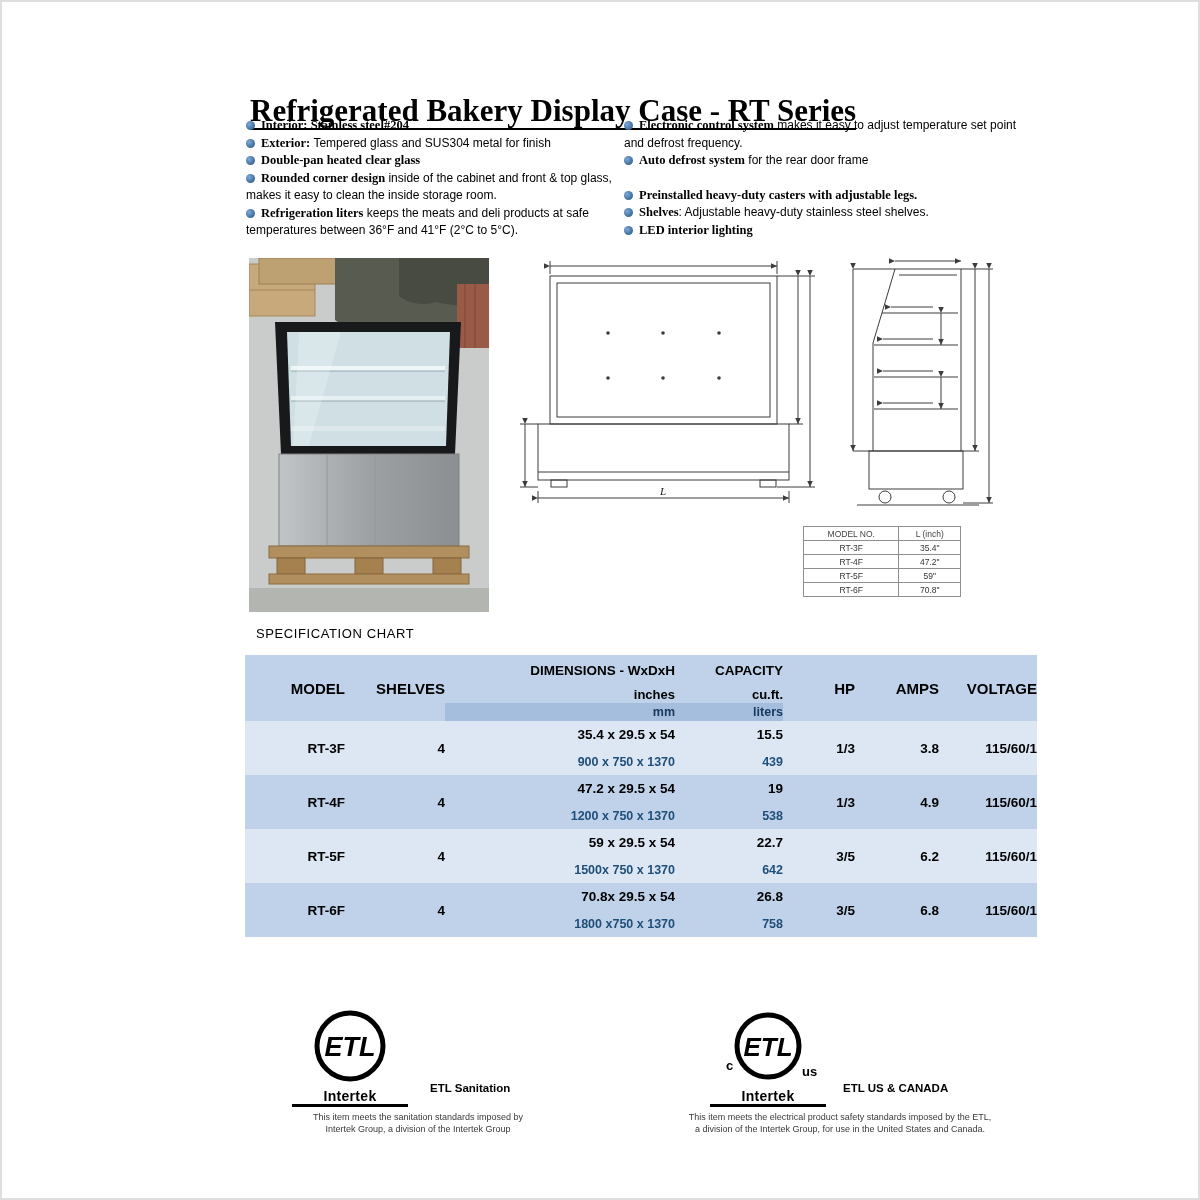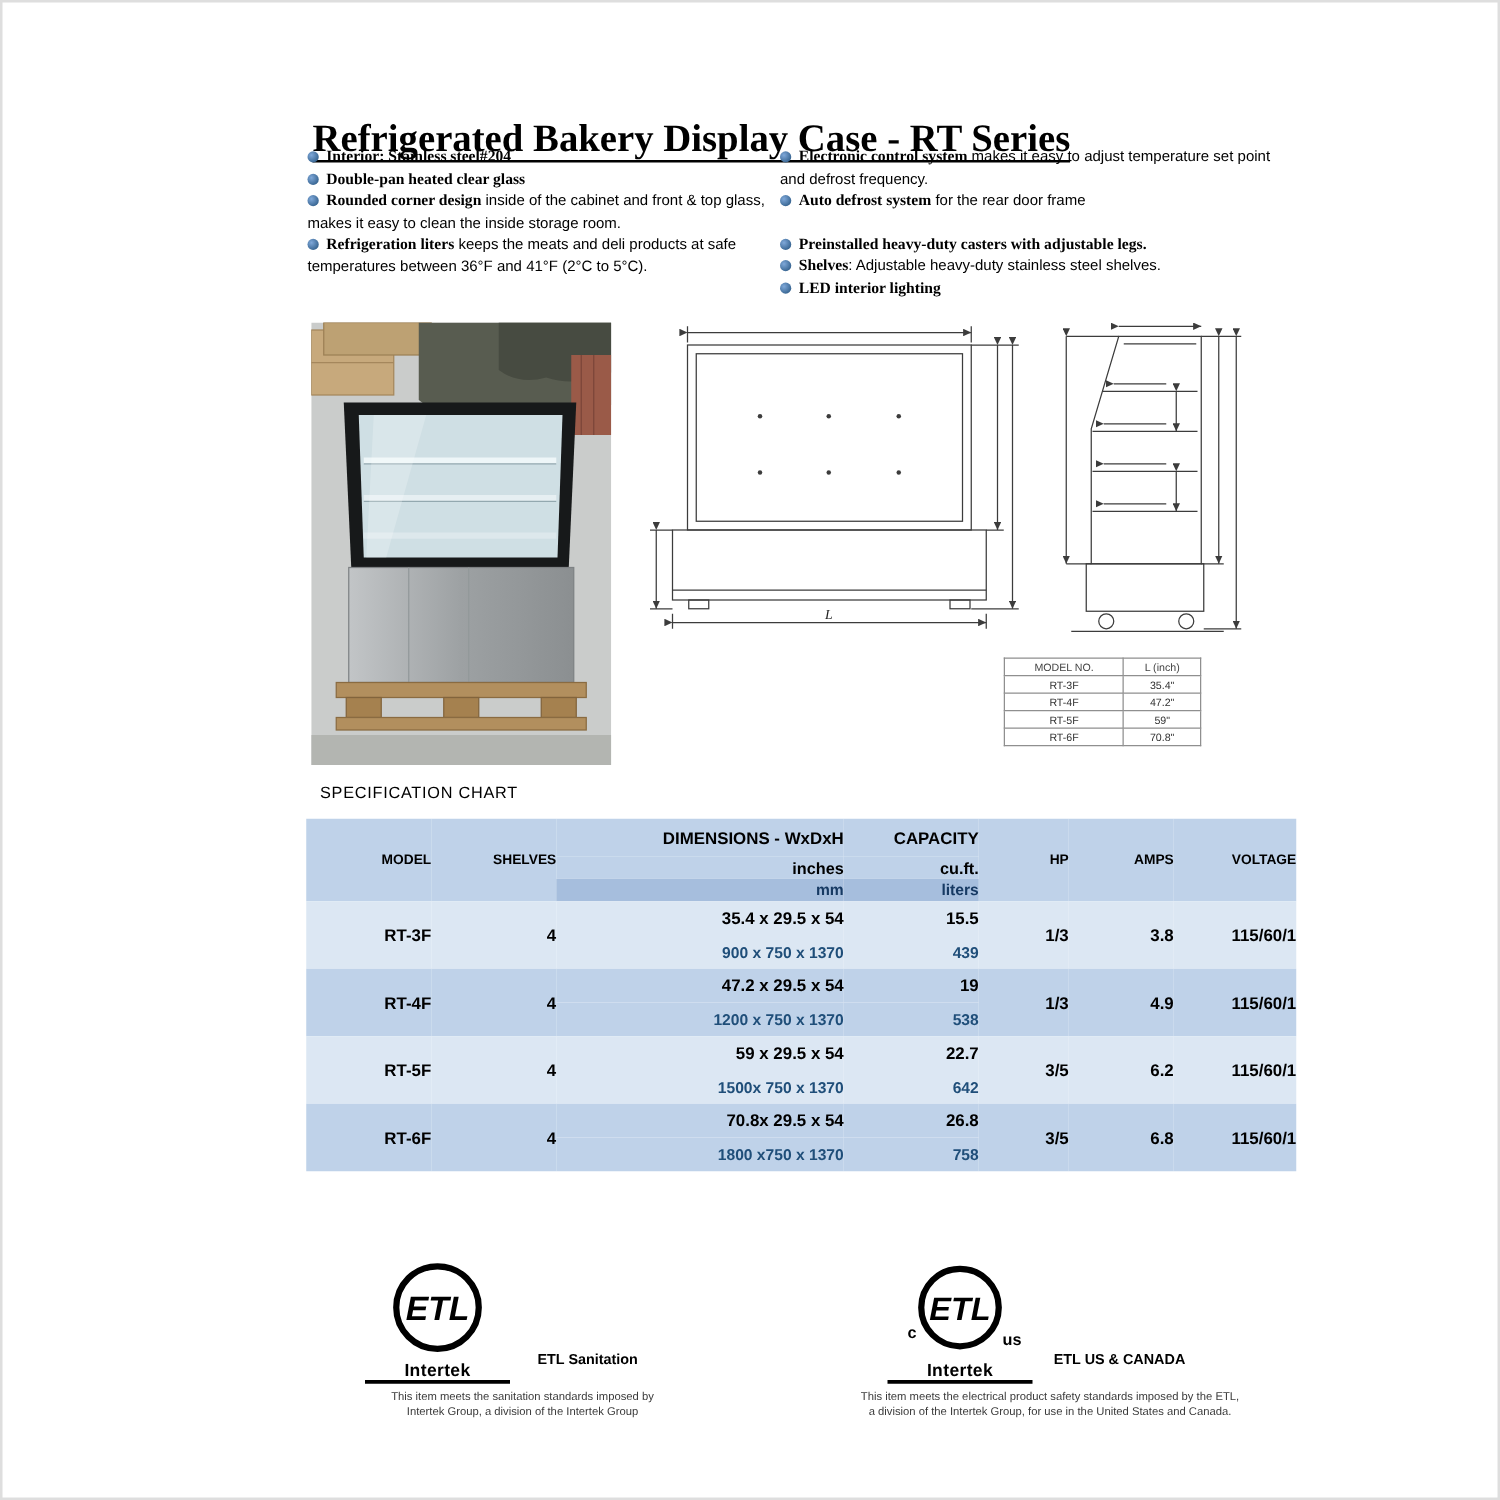--- a/index.html
+++ b/index.html
@@ -35,21 +35,21 @@
   .minitable th,.minitable td{border:1px solid #8f8f8f;padding:1px 3px;text-align:center;
        height:11px;font-weight:normal;}
   .minitable th{color:#444;}
 
   
   .spec-heading{position:absolute;left:256px;top:626px;font-size:13px;font-weight:normal;
        letter-spacing:0.6px;}
   .spec-wrap{position:absolute;left:245px;top:655px;}
   table.spec{border-collapse:collapse;width:792px;table-layout:fixed;}
   .spec th,.spec td{text-align:right;vertical-align:middle;padding:0;}
-  .spec .hspan{background:#bfd2e9;font-size:11px;}
+  .spec .hspan{background:#bfd2e9;font-size:15px;}
   .spec .htop{background:#bfd2e9;font-size:13.5px;}
   .spec .hsub{background:#bfd2e9;font-size:13px;}
   .spec .hmm{background:#a6bedd;font-size:12.5px;color:#173a63;}
   .spec .hrow1 th{height:30px;}
   .spec .hrow2 th{height:18px;}
   .spec .hrow3 th{height:18px;}
   .spec tbody td{height:27px;}
   .spec tr.band-a td{background:#dce7f3;}
   .spec tr.band-b td{background:#bfd2e9;}
   .spec td.model{font-weight:bold;font-size:13.5px;}
@@ -77,20 +77,21 @@
 </head>
 <body>
 
 <div class="page-frame"></div>
 
 <h1 class="doc-title">Refrigerated Bakery Display Case - RT Series</h1>
 
 <div class="features">
   <div class="fcol fcol-left">
     <div class="feat"><span class="bullet"></span><b>Interior: Stainless steel#204</b><span></span></div>
+    <div class="feat"><span class="bullet"></span><b>Exterior:</b><span> Tempered glass and SUS304 metal for finish</span></div>
     <div class="feat"><span class="bullet"></span><b>Double-pan heated clear glass</b><span></span></div>
     <div class="feat"><span class="bullet"></span><b>Rounded corner design</b><span> inside of the cabinet and front &amp; top glass, makes it easy to clean the inside storage room.</span></div>
     <div class="feat"><span class="bullet"></span><b>Refrigeration liters</b><span> keeps the meats and deli products at safe temperatures between 36°F and 41°F (2°C to 5°C).</span></div>
   </div>
   <div class="fcol fcol-right">
     <div class="feat"><span class="bullet"></span><b>Electronic control system</b><span> makes it easy to adjust temperature set point and defrost frequency.</span></div>
     <div class="feat"><span class="bullet"></span><b>Auto defrost system</b><span> for the rear door frame</span></div>
     <div class="feat gap-above"><span class="bullet"></span><b>Preinstalled heavy-duty casters with adjustable legs.</b><span></span></div>
     <div class="feat"><span class="bullet"></span><b>Shelves</b><span>: Adjustable heavy-duty stainless steel shelves.</span></div>
     <div class="feat"><span class="bullet"></span><b>LED interior lighting</b><span></span></div>

